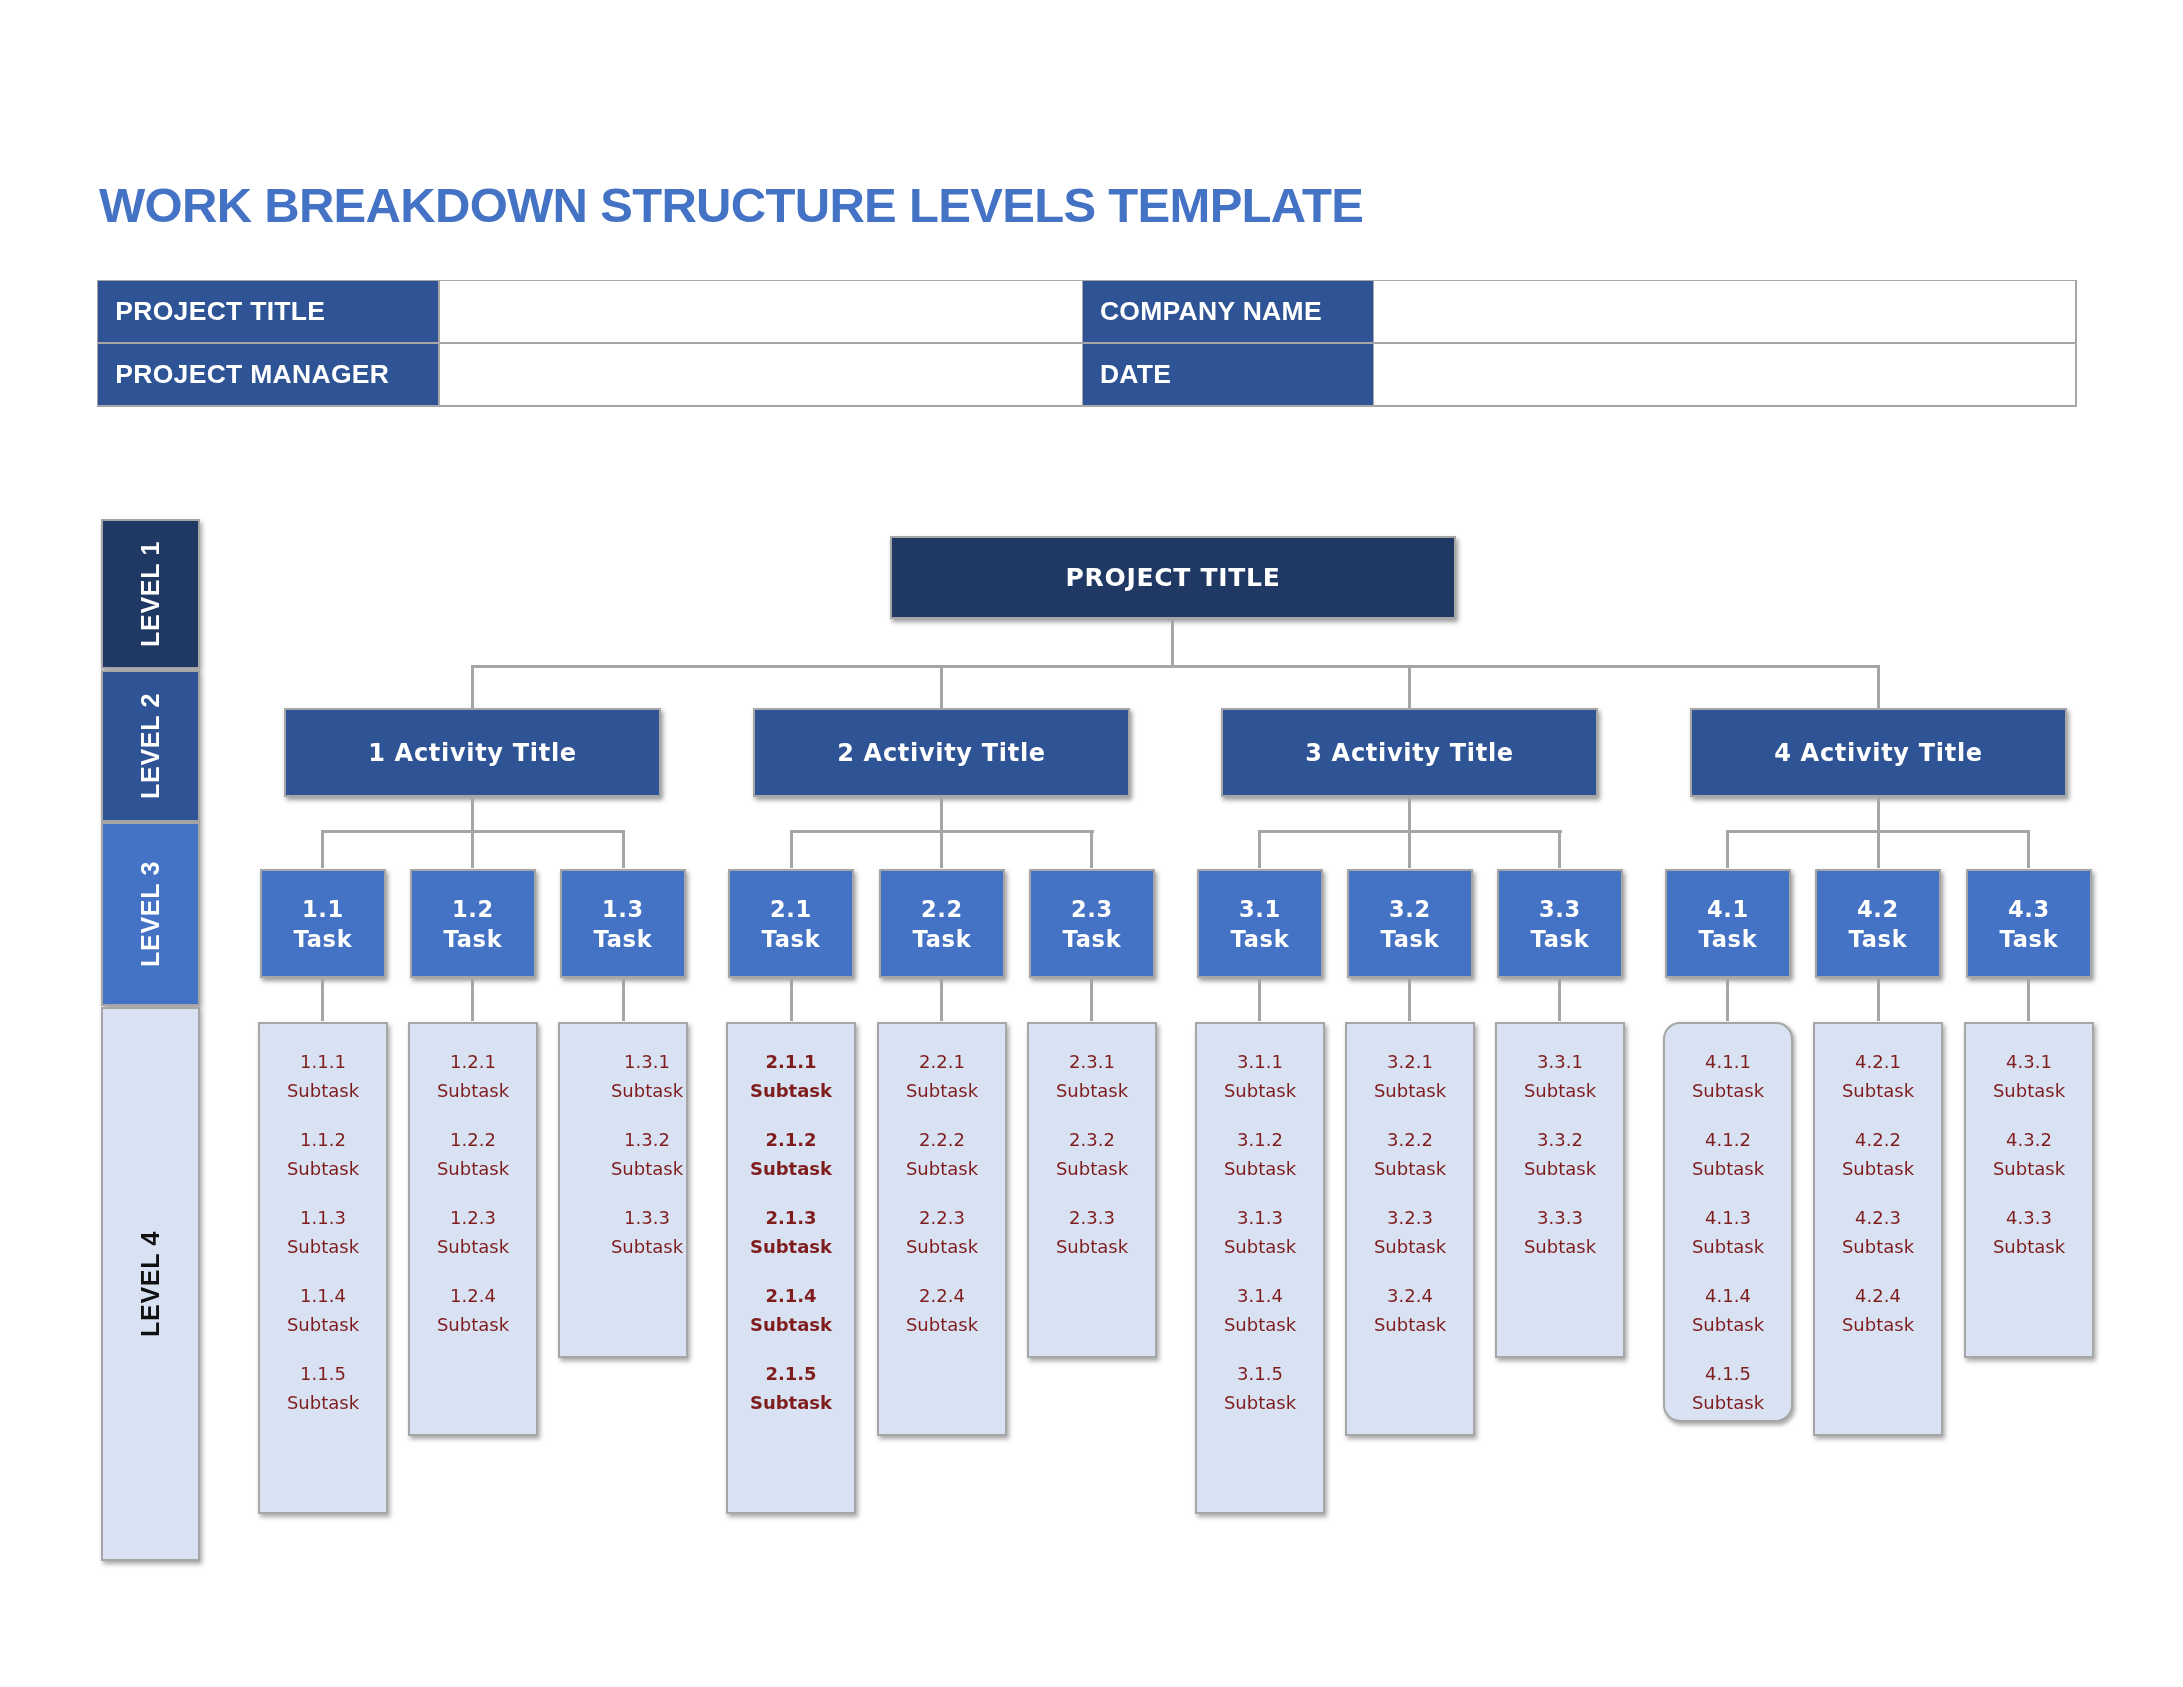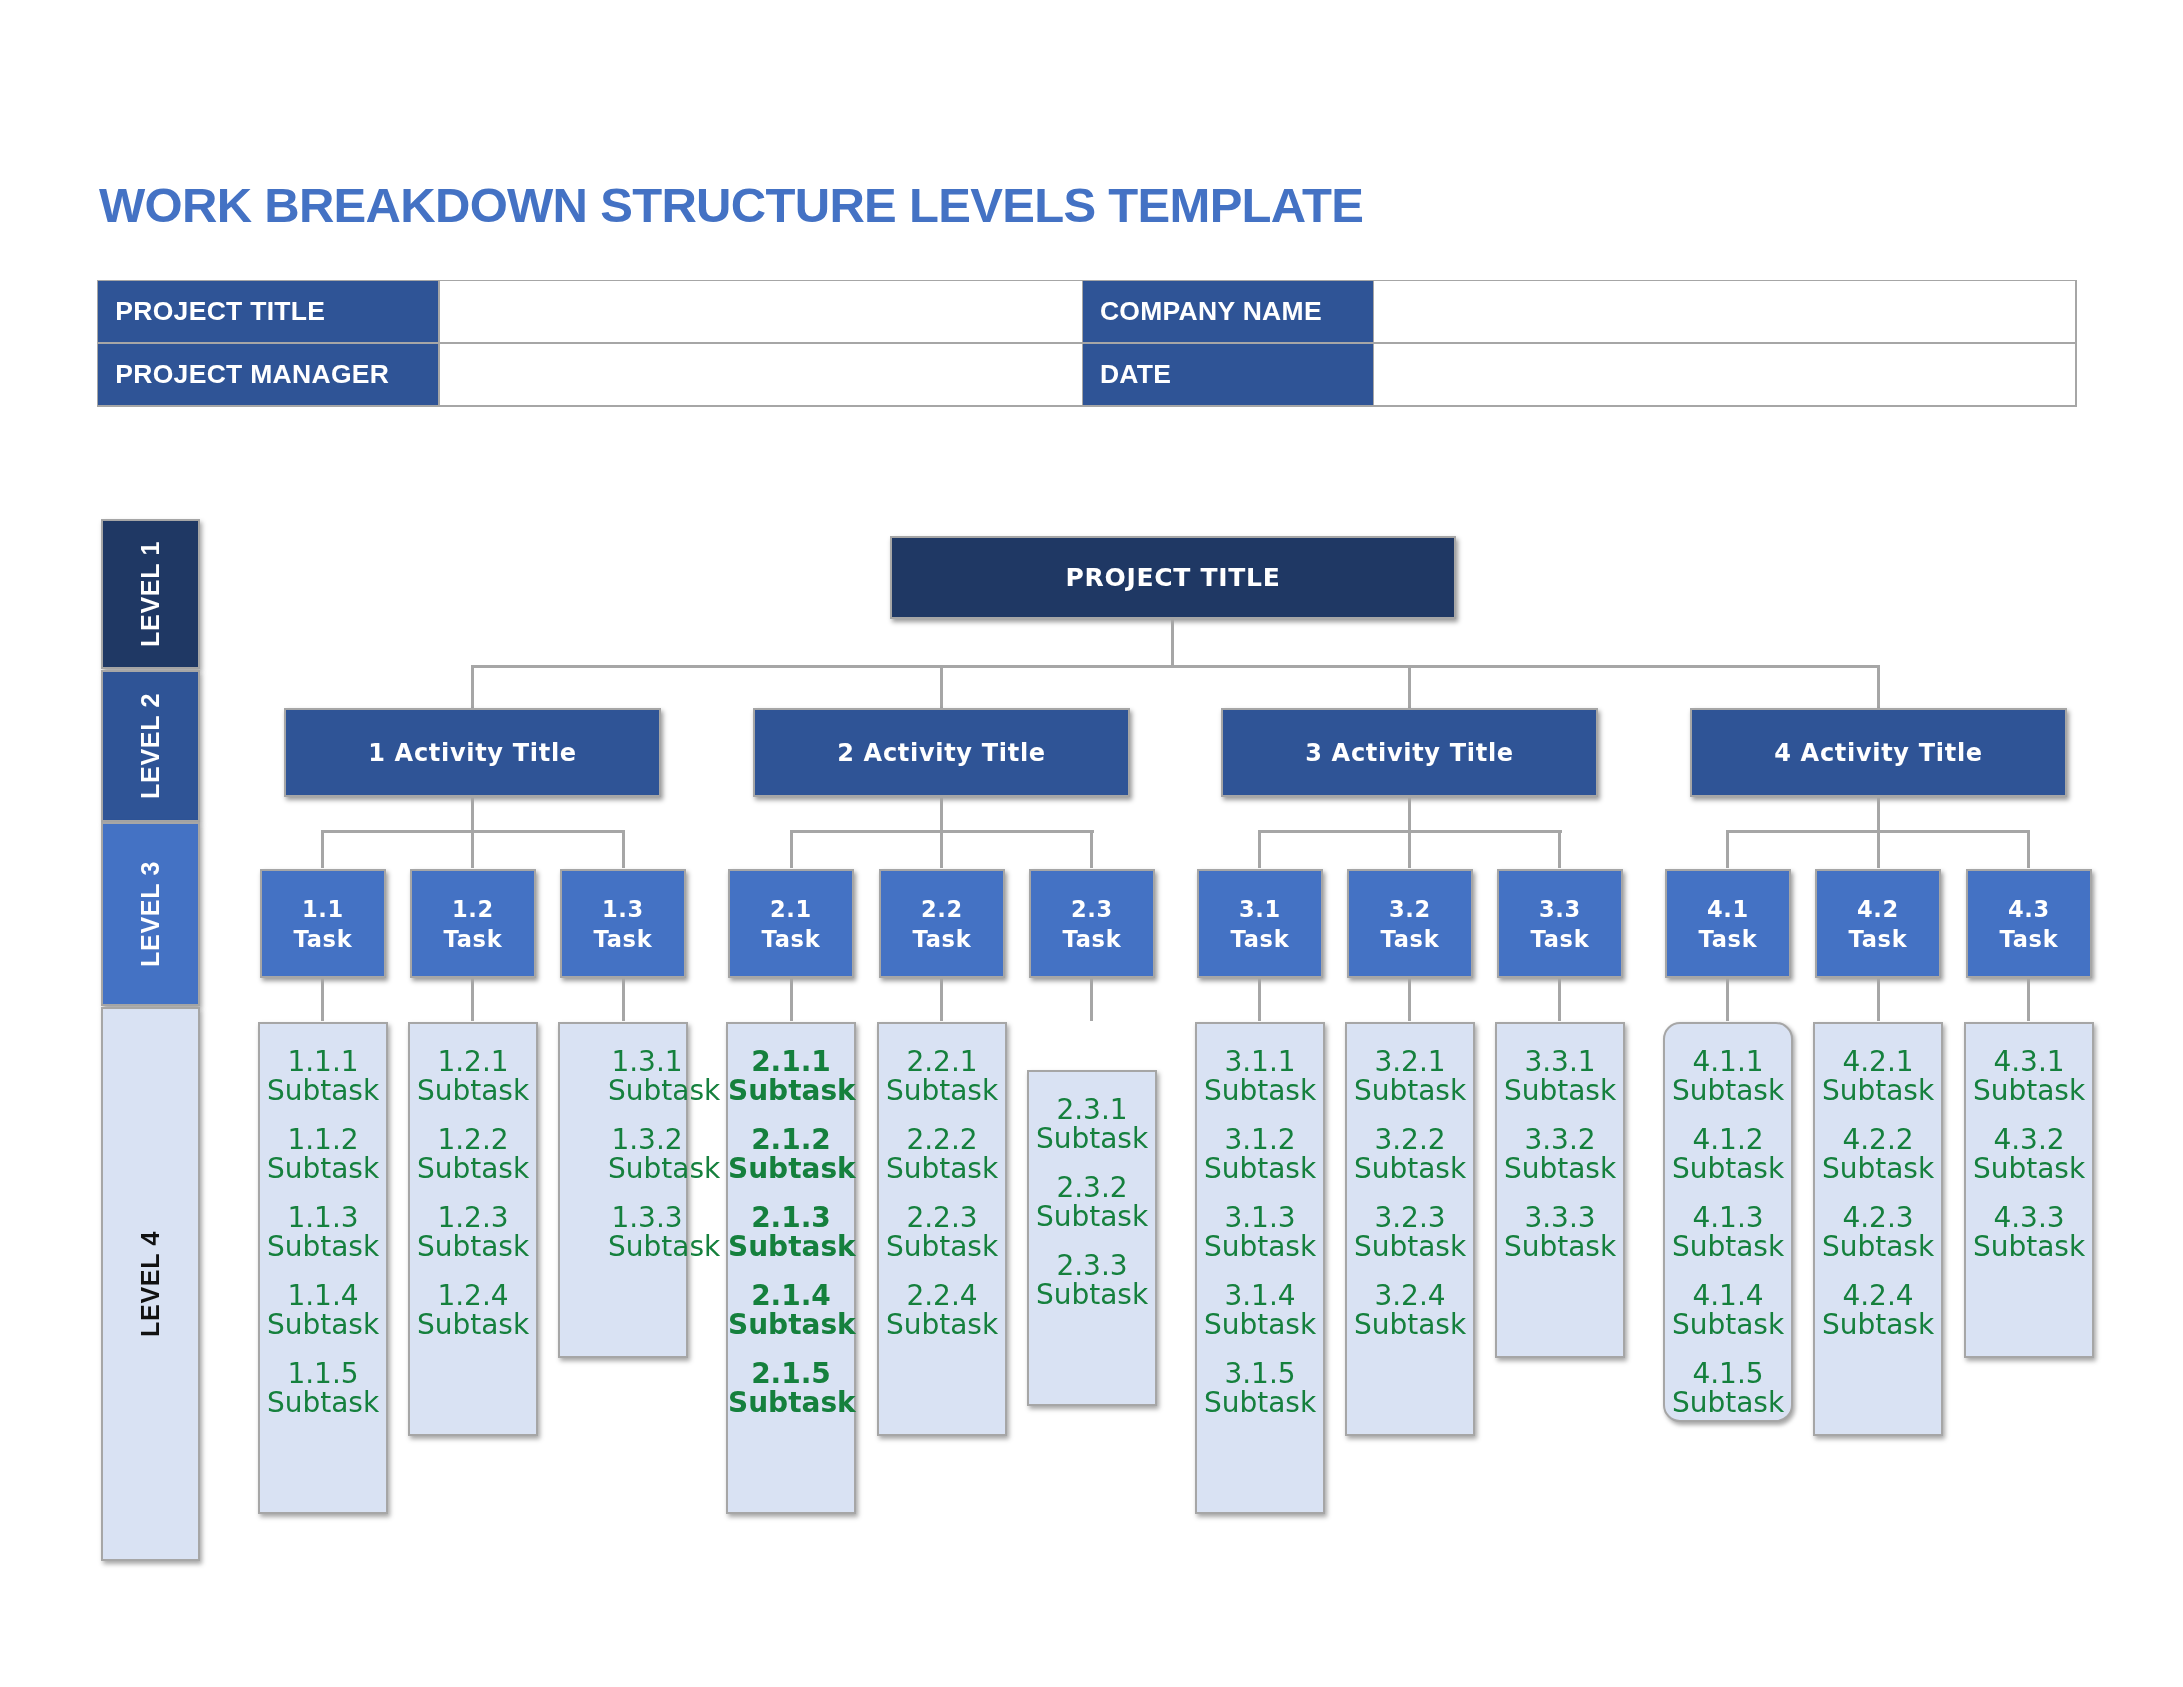--- a/index.html
+++ b/index.html
@@ -77,21 +77,21 @@
     border:2.6px solid #a6a6a6;box-sizing:border-box;box-shadow:2px 2.6px 4.6px rgba(0,0,0,0.4);
     display:flex;flex-direction:column;align-items:center;justify-content:center;
     color:#ffffff;font-size:22.5px;font-weight:bold;letter-spacing:0.7px;line-height:30px;
     text-align:center;
   }
   .sub-box{
     position:absolute;background:#D9E2F3;border:2px solid #a6a6a6;box-sizing:border-box;
     box-shadow:2px 2.6px 4.6px rgba(0,0,0,0.35);
     padding-top:22.5px;text-align:center;
   }
-  .sub-entry{margin-bottom:20px;color:#15803d;font-size:28px;line-height:29px;}
+  .sub-entry{margin-bottom:20px;color:#7f1d1d;font-size:18px;line-height:29px;}
   .connector{position:absolute;background:#a6a6a6;}
 </style>
 </head>
 <body>
 
 <div id="canvas">
 
   <div class="page-title">WORK BREAKDOWN STRUCTURE LEVELS TEMPLATE</div>
 
 
@@ -254,21 +254,21 @@
           <div>2.2.4</div>
           <div>Subtask</div>
         </div>
       </div>
       <div class="connector" style="left: 1090px; top: 830px; width: 3.3px; height: 38px;"></div>
       <div class="task-box" style="left: 1029px; top: 869px; width: 126px;">
         <div>2.3</div>
         <div>Task</div>
       </div>
       <div class="connector" style="left: 1090px; top: 977px; width: 3.3px; height: 44px;"></div>
-      <div class="sub-box" style="left: 1027px; top: 1022px; width: 130px; height: 336px; margin-top: 48px;">
+      <div class="sub-box" style="left: 1027px; top: 1022px; width: 130px; height: 336px;">
         <div class="sub-entry">
           <div>2.3.1</div>
           <div>Subtask</div>
         </div>
         <div class="sub-entry">
           <div>2.3.2</div>
           <div>Subtask</div>
         </div>
         <div class="sub-entry">
           <div>2.3.3</div>

